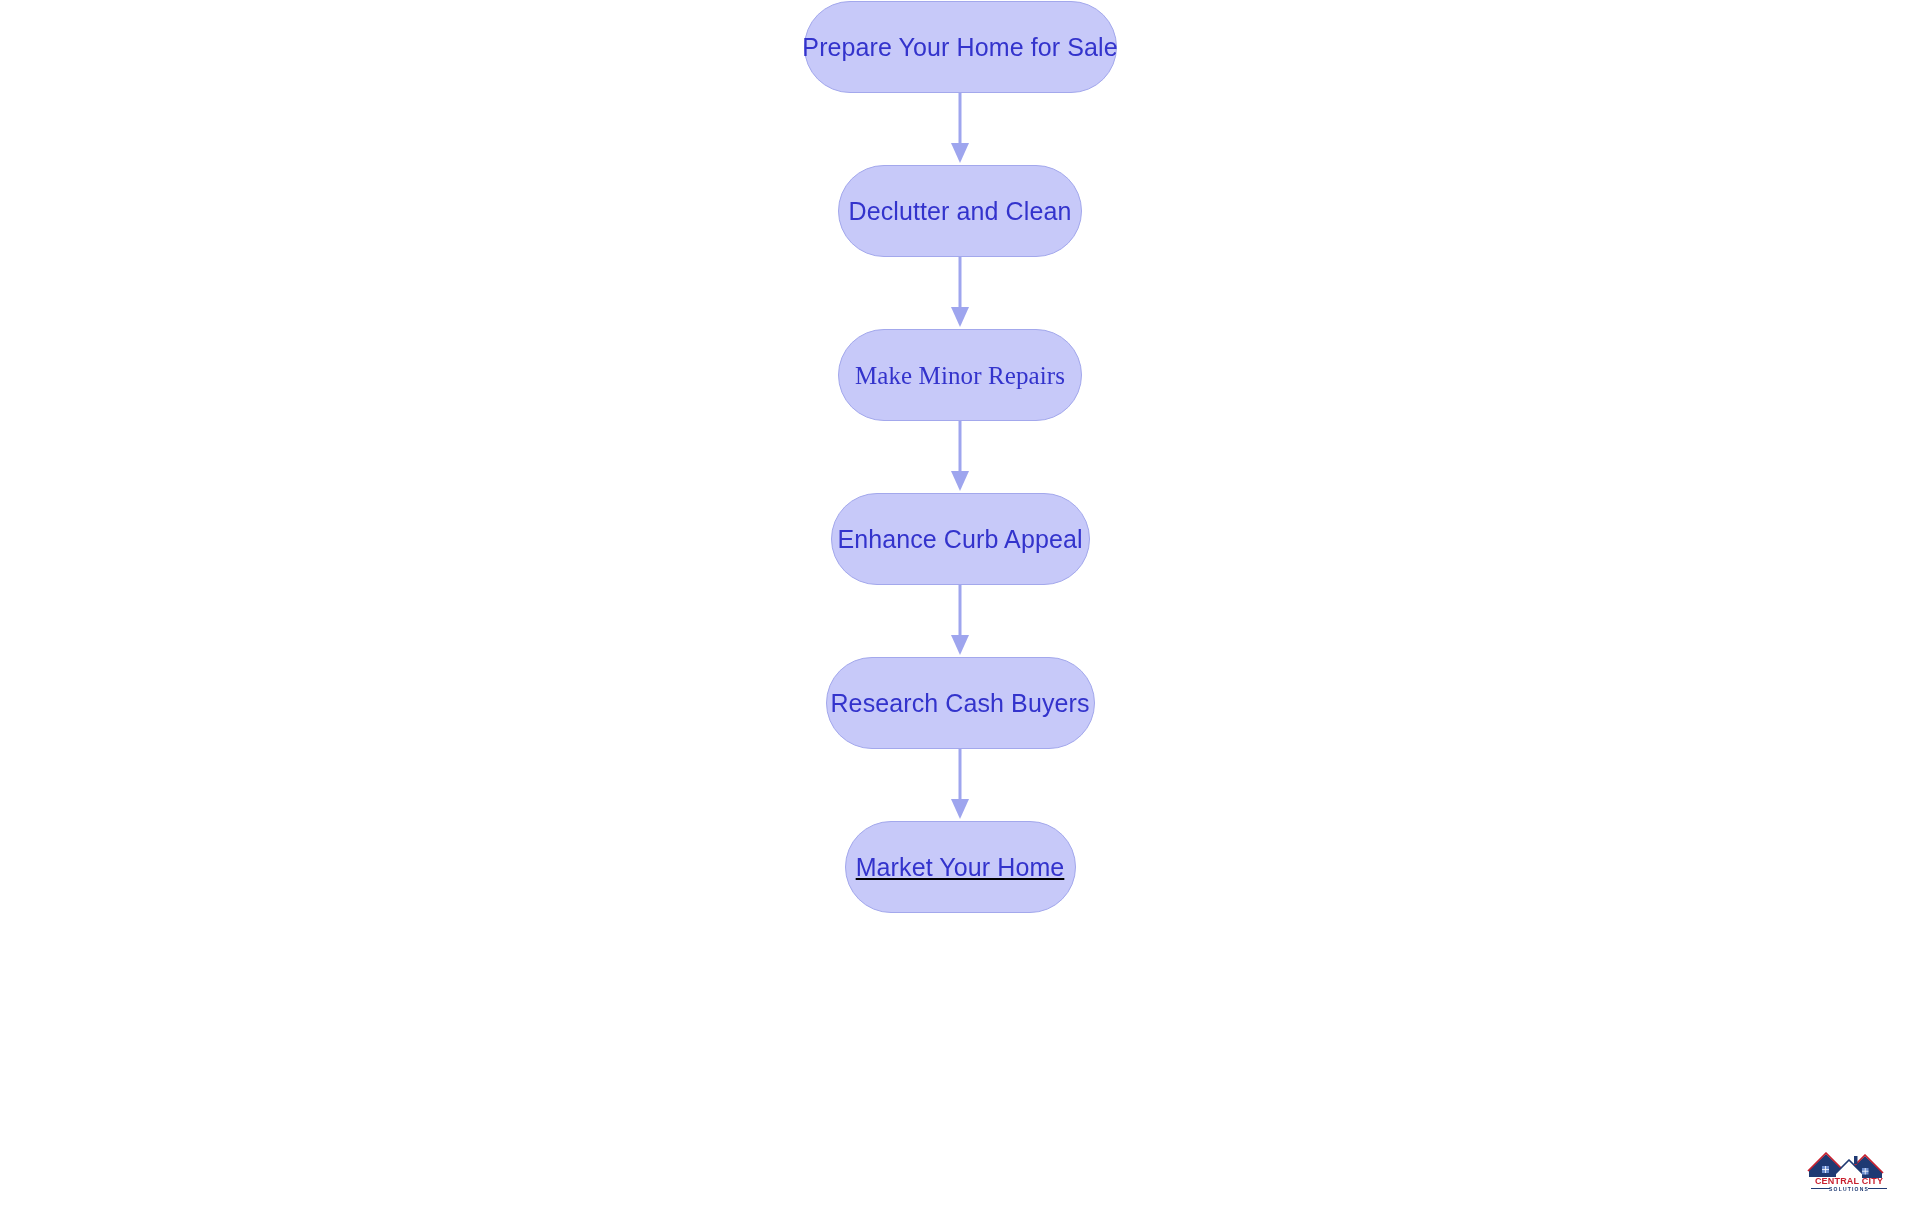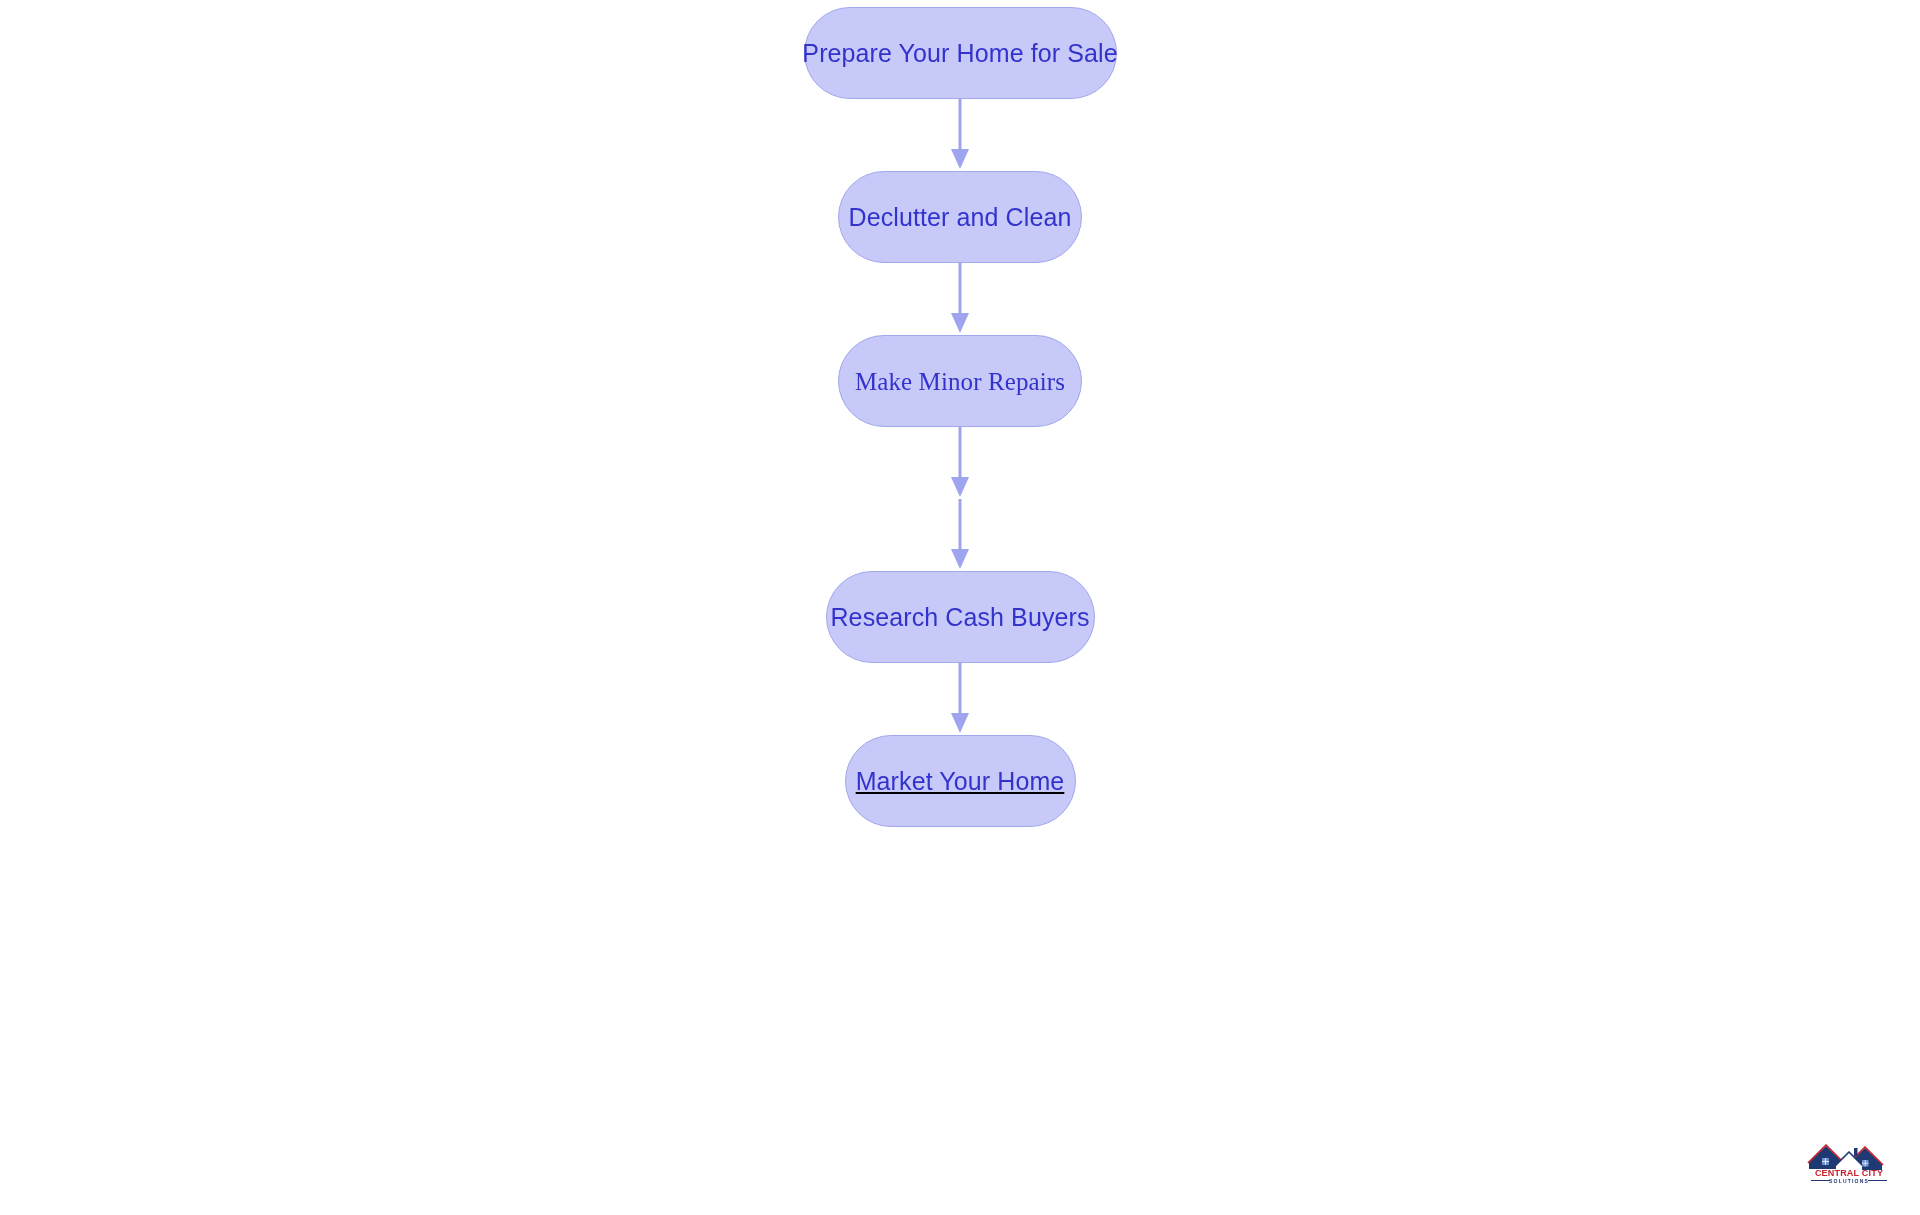--- a/index.html
+++ b/index.html
@@ -72,36 +72,36 @@
   .n1 { width: 244px; }
   .n2 { width: 244px; font-family: Liberation Serif, serif; }
   .n3 { width: 259px; }
   .n4 { width: 269px; }
   .n5 { width: 231px; text-decoration: underline; }
 
   
   #brand-logo {
     position: absolute;
     right: 28px;
-    bottom: 30px;
+    bottom: 22px;
     width: 86px;
     height: 52px;
   }
   #brand-logo svg {
     display: block;
     width: 86px;
     height: 52px;
   }
 </style>
 </head>
 <body>
 
 <div id="flowchart-canvas">
 
-  <div class="flow-stack" style="top:7px;">
+  <div class="flow-stack" style="top:1px;">
 
     <div class="node n0">
       <span class="node-label">Prepare Your Home for Sale</span>
     </div>
 
     <div class="connector">
       <svg viewBox="0 0 40 72" xmlns="http://www.w3.org/2000/svg" aria-hidden="true">
         <line x1="20" y1="0" x2="20" y2="56" stroke="#9ea5ee" stroke-width="3"></line>
         <polygon points="20,70 11,50 29,50" fill="#9ea5ee"></polygon>
       </svg>
@@ -122,20 +122,23 @@
       <span class="node-label">Make Minor Repairs</span>
     </div>
 
     <div class="connector">
       <svg viewBox="0 0 40 72" xmlns="http://www.w3.org/2000/svg" aria-hidden="true">
         <line x1="20" y1="0" x2="20" y2="56" stroke="#9ea5ee" stroke-width="3"></line>
         <polygon points="20,70 11,50 29,50" fill="#9ea5ee"></polygon>
       </svg>
     </div>
 
+    <div class="node n3">
+      <span class="node-label">Enhance Curb Appeal</span>
+    </div>
 
     <div class="connector">
       <svg viewBox="0 0 40 72" xmlns="http://www.w3.org/2000/svg" aria-hidden="true">
         <line x1="20" y1="0" x2="20" y2="56" stroke="#9ea5ee" stroke-width="3"></line>
         <polygon points="20,70 11,50 29,50" fill="#9ea5ee"></polygon>
       </svg>
     </div>
 
     <div class="node n4">
       <span class="node-label">Research Cash Buyers</span>

